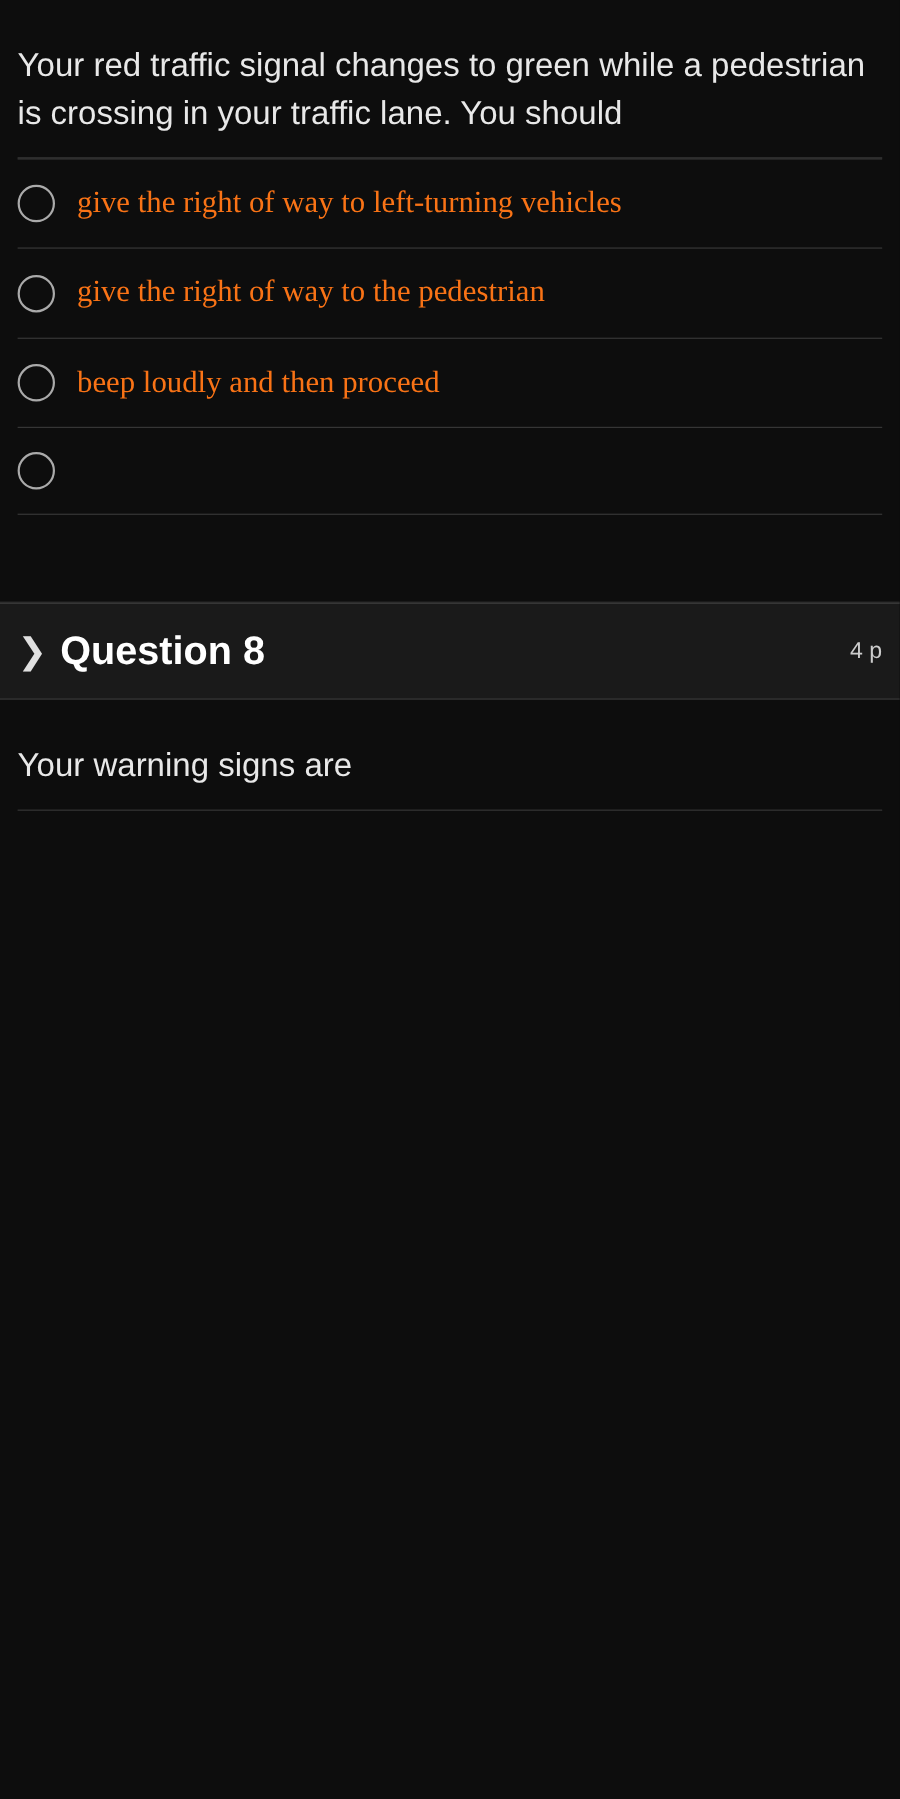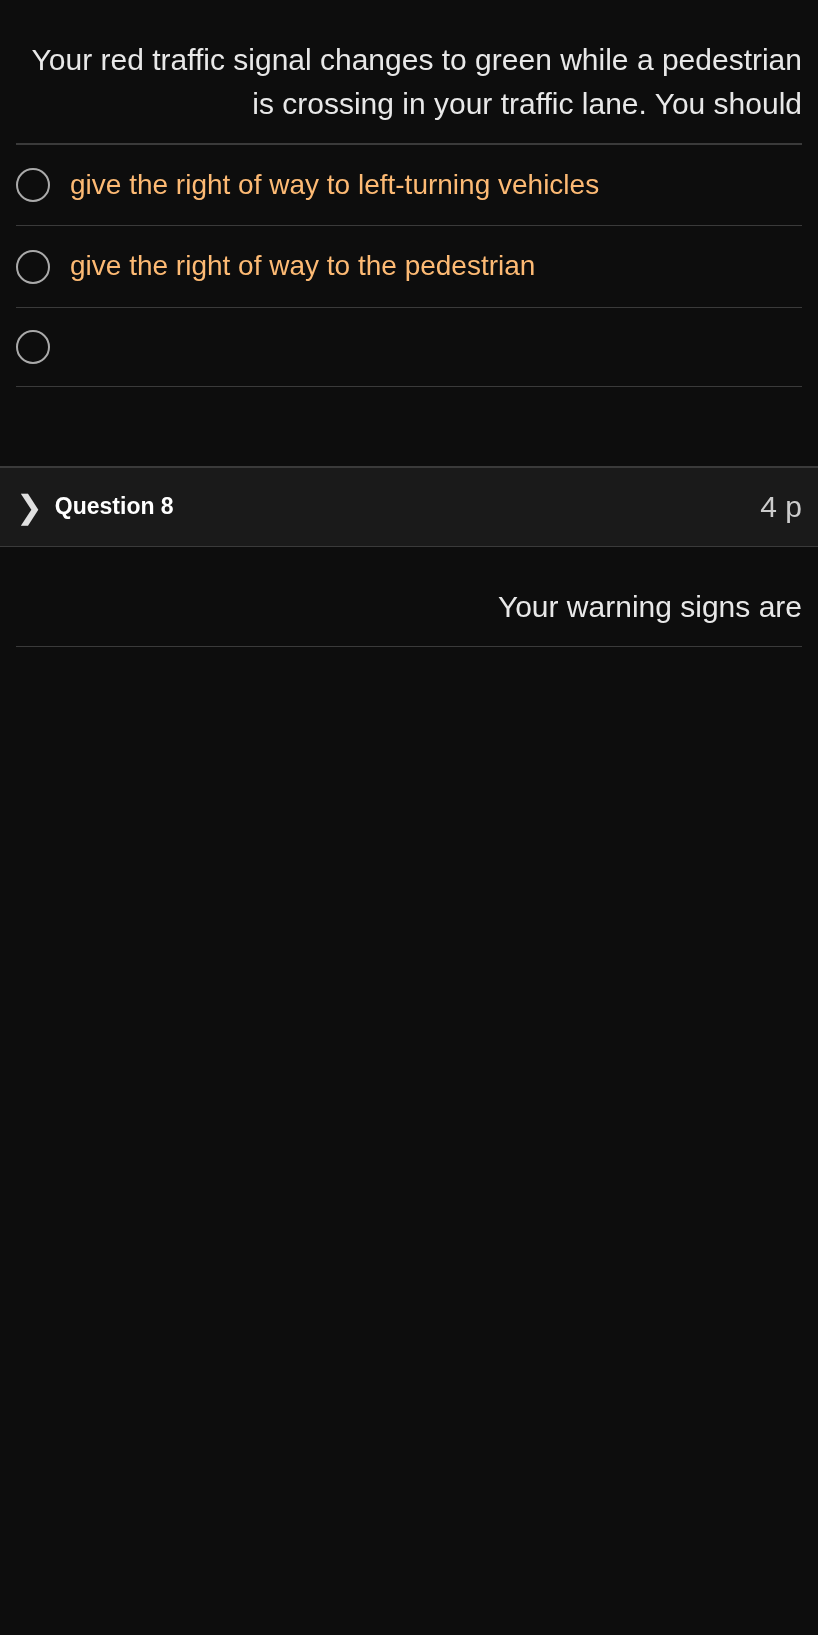--- a/index.html
+++ b/index.html
@@ -1,19 +1,18 @@
 <!DOCTYPE html>
 <html><head>
   <meta charset="utf-8">
   <style>
     * {
       margin: 0;
       padding: 0;
       box-sizing: border-box;
-      text-align: right;
     }
 
     body {
       background-color: #0d0d0d;
       color: #e8e8e8;
       font-family: -apple-system, BlinkMacSystemFont, 'Helvetica Neue', Arial, sans-serif;
       font-size: 28px;
       width: 818px;
       min-height: 1635px;
     }
@@ -56,22 +55,23 @@
       height: 34px;
       border-radius: 50%;
       border: 2px solid #aaaaaa;
       background: transparent;
       margin-right: 20px;
       flex-shrink: 0;
     }
 
     .option-label {
       font-size: 28px;
-      color: #fdba74;
+      color: #f97316;
       line-height: 1.3;
+      font-family: Liberation Serif, serif;
     }
 
     .spacer-block {
       height: 80px;
       border-bottom: 1px solid #3a3a3a;
     }
 
     .question-header {
       display: flex;
       align-items: center;
@@ -88,44 +88,48 @@
       gap: 12px;
     }
 
     .chevron-icon {
       color: #e0e0e0;
       font-size: 32px;
       line-height: 1;
     }
 
     .question-number {
-      font-size: 23px;
+      font-size: 36px;
       font-weight: 600;
       color: #ffffff;
     }
 
     .question-points {
-      font-size: 30px;
+      font-size: 21px;
       color: #cccccc;
     }
   </style>
 </head>
 <body>
 
 <div class="question-section">
   <p class="question-text">Your red traffic signal changes to green while a pedestrian is crossing in your traffic lane.  You should</p>
   <hr class="divider">
   <ul class="options-list">
     <li class="option-item">
       <div class="radio-circle"></div>
       <span class="option-label">give the right of way to left-turning vehicles</span>
     </li>
     <li class="option-item">
       <div class="radio-circle"></div>
       <span class="option-label">give the right of way to the pedestrian</span>
+    </li>
+    <li class="option-item">
+      <div class="radio-circle"></div>
+      <span class="option-label">beep loudly and then proceed</span>
     </li>
     <li class="option-item">
       <div class="radio-circle"></div>
     </li>
   </ul>
 </div>
 
 <div class="spacer-block"></div>
 
 <div class="question-header">

